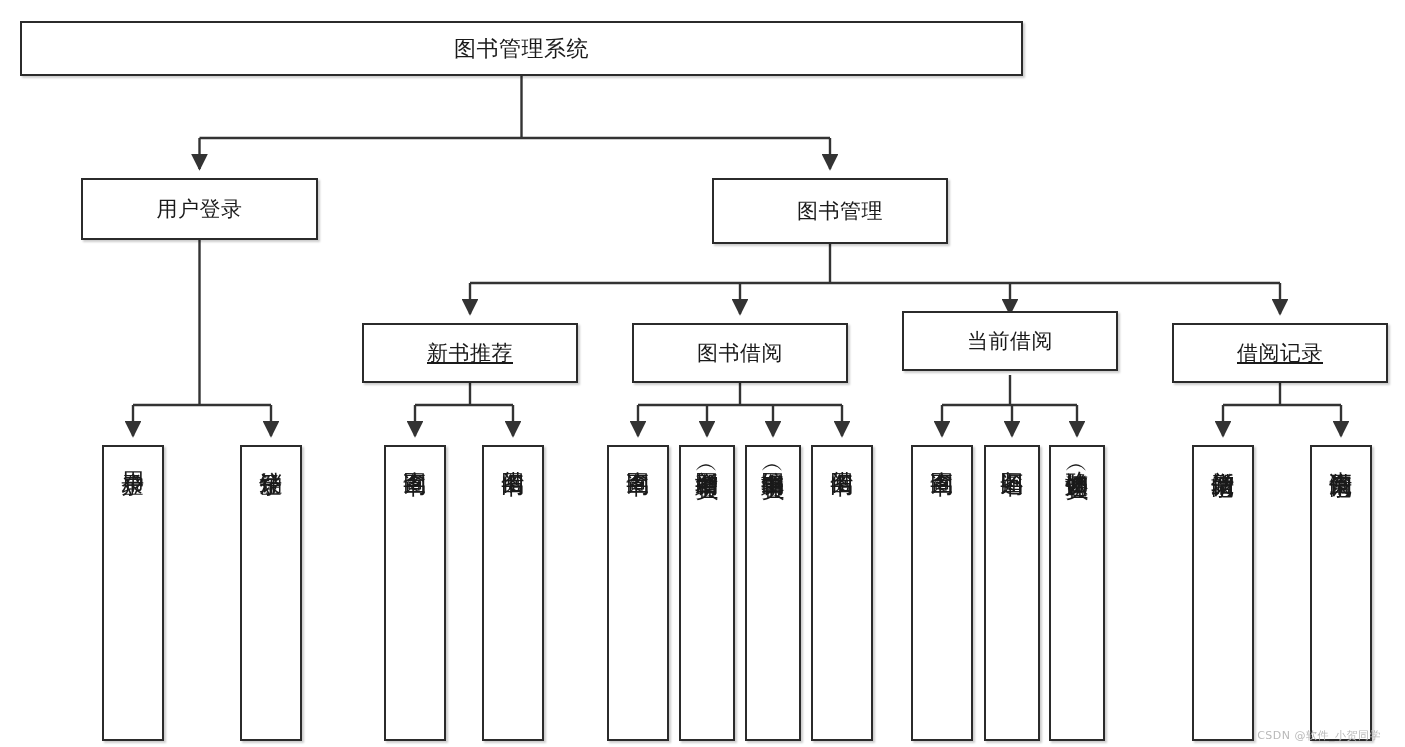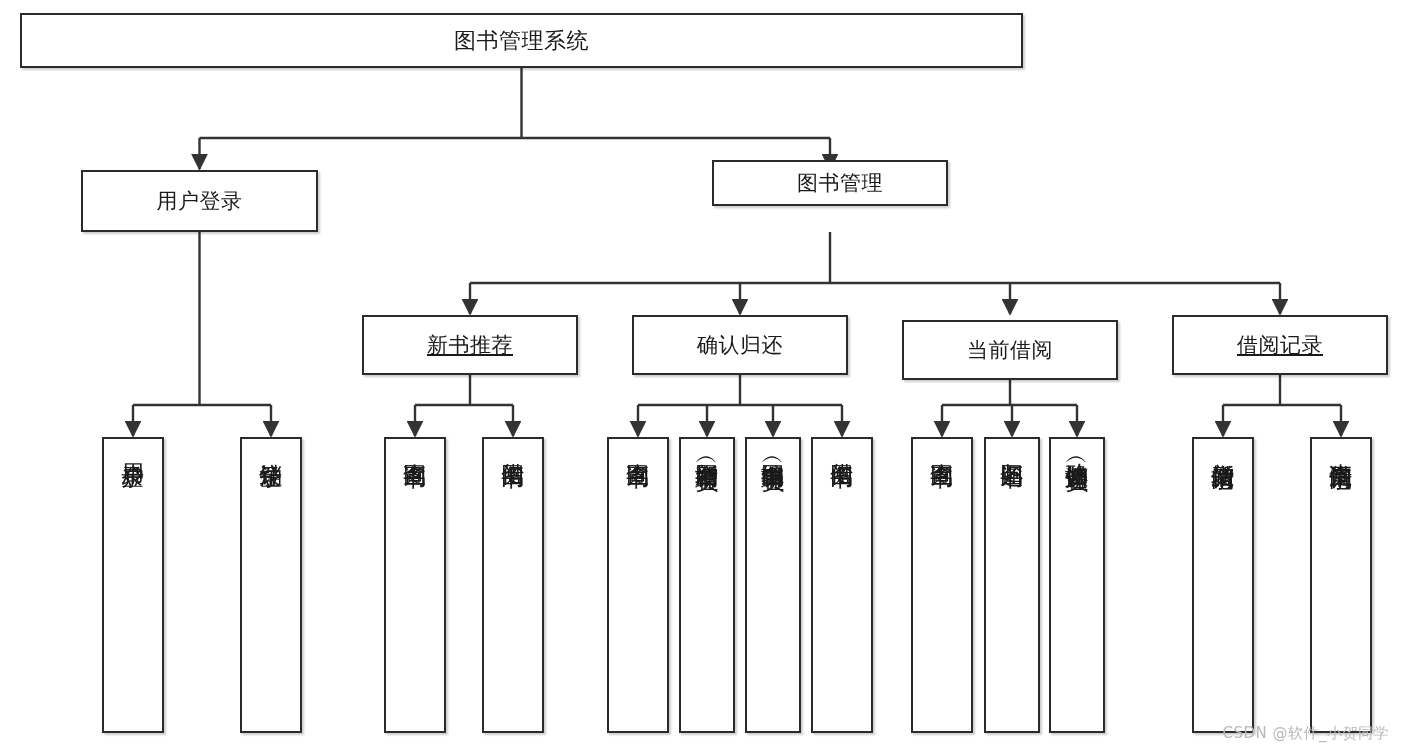--- a/index.html
+++ b/index.html
@@ -29,20 +29,21 @@
   .node {
     position: absolute;
     box-sizing: border-box;
     background: #ffffff;
     border: 2px solid #2b2b2b;
     display: flex;
     align-items: center;
     justify-content: center;
     color: #1a1a1a;
     box-shadow: 2px 2px 2px rgba(0,0,0,0.20);
+    margin-top: 8px;
   }
   .node .label {
     display: block;
     line-height: 1.18;
     text-align: center;
     white-space: pre;
   }
   .node.horiz .label {
     font-size: 21px;
     letter-spacing: 0.5px;
@@ -59,23 +60,23 @@
     writing-mode: vertical-rl;
     text-orientation: upright;
     font-size: 23px;
     line-height: 1.16;
     letter-spacing: 1px;
     white-space: pre-wrap;
     max-height: 284px;
   }
   .watermark {
     position: absolute;
-    right: 16px;
+    right: 24px;
     bottom: 4px;
-    font-size: 15px;
+    font-size: 11px;
     color: #b9b9b9;
     letter-spacing: 0.5px;
     white-space: nowrap;
     user-select: none;
     margin-top: 25px;
   }
 </style>
 </head>
 <body>
 
@@ -124,30 +125,30 @@
       </g>
   </svg>
 
   <div id="node-layer">
       <div class="node horiz root" style="left: 20px; top: 13px; width: 1003px; height: 55px;">
         <span class="label">图书管理系统</span>
       </div>
       <div class="node horiz" style="left: 81px; top: 170px; width: 237px; height: 62px;">
         <span class="label">用户登录</span>
       </div>
-      <div class="node horiz" style="left: 712px; top: 160px; width: 236px; height: 46px; padding-left: 20px;">
+      <div class="node horiz" style="left: 712px; top: 170px; width: 236px; height: 66px; padding-left: 20px;">
         <span class="label">图书管理</span>
       </div>
       <div class="node horiz" style="left: 362px; top: 315px; width: 216px; height: 60px; text-decoration: underline;">
         <span class="label">新书推荐</span>
       </div>
       <div class="node horiz" style="left: 632px; top: 315px; width: 216px; height: 60px;">
-        <span class="label">确认归还</span>
+        <span class="label">图书借阅</span>
       </div>
-      <div class="node horiz" style="left: 902px; top: 320px; width: 216px; height: 60px;">
+      <div class="node horiz" style="left: 902px; top: 303px; width: 216px; height: 60px;">
         <span class="label">当前借阅</span>
       </div>
       <div class="node horiz" style="left: 1172px; top: 315px; width: 216px; height: 60px; text-decoration: underline;">
         <span class="label">借阅记录</span>
       </div>
       <div class="node vert" style="left: 102px; top: 437px; width: 62px; height: 296px;">
         <span class="label">用户登录</span>
       </div>
       <div class="node vert" style="left: 240px; top: 437px; width: 62px; height: 296px;">
         <span class="label">注销登录</span>

